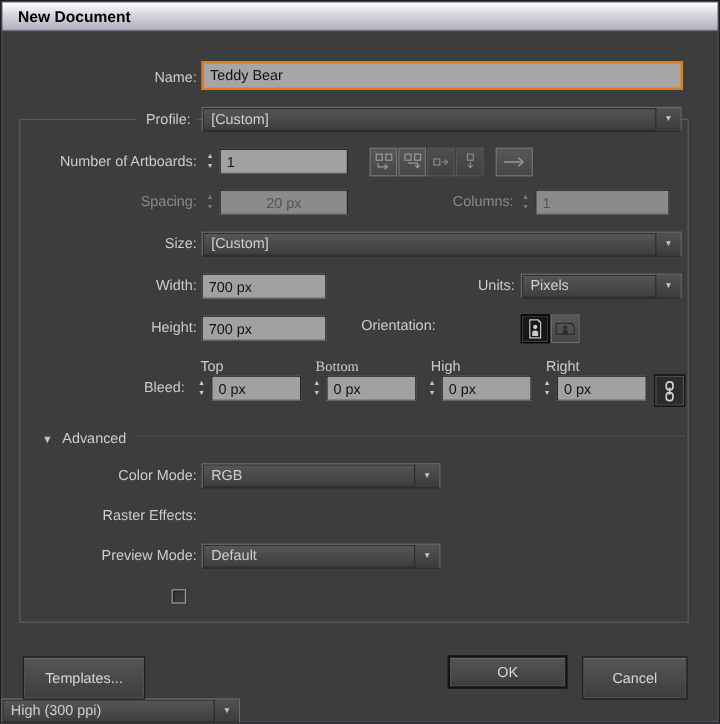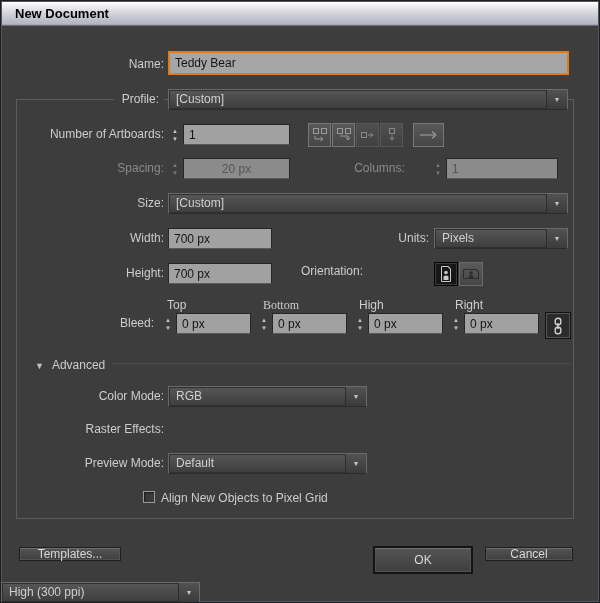--- a/index.html
+++ b/index.html
@@ -30,21 +30,21 @@
        display:flex;align-items:center;justify-content:center;color:#c3c3c3;font-size:7px;
        background:linear-gradient(#525252,#3b3b3b);}
   .spinner{width:14px;height:21px;display:flex;flex-direction:column;align-items:center;
        justify-content:center;color:#c6c6c6;font-size:6px;line-height:6px;gap:2px;}
   .spinner.dim{color:#7a7a7a;}
   .iconbtn{height:24px;background:linear-gradient(#4f4f4f,#414141);border:1px solid #565656;
        display:flex;align-items:center;justify-content:center;}
   .iconbtn.lit{border-color:#777;background:linear-gradient(#585858,#464646);}
   .btn{background:linear-gradient(#555,#3e3e3e);border:1px solid #1f1f1f;
        box-shadow:inset 0 1px 0 #6e6e6e,inset 0 0 0 1px #525252;color:#d8d8d8;
-       font-size:12px;display:flex;align-items:center;justify-content:center;height:14px;}
+       font-size:12px;display:flex;align-items:center;justify-content:center;height:36px;}
   .btn.default{border:2px solid #141414;}
   .orient{width:24px;height:24px;display:flex;align-items:center;justify-content:center;}
   .orient.sel{background:#171717;border:1px solid #000;box-shadow:inset 0 0 0 1px #3c3c3c;}
   .orient.unsel{background:linear-gradient(#5a5a5a,#464646);border:1px solid #6a6a6a;}
   .linkbtn{position:absolute;left:544px;top:311px;width:26px;height:27px;background:#2b2b2b;
        border:1px solid #121212;box-shadow:inset 0 0 0 1px #555;display:flex;
        align-items:center;justify-content:center;}
   .checkbox{position:absolute;left:142px;top:490px;width:12px;height:12px;background:#3a3a3a;
        border:1px solid #9b9b9b;box-shadow:inset 1px 1px 2px rgba(0,0,0,.55);}
   .divline{position:absolute;left:112px;top:362px;width:458px;height:1px;background:#4d4d4d;}
@@ -140,21 +140,21 @@
   <div class="row" style="top:157px;">
     <span class="lbl dim labelcol">Spacing:</span>
     <div class="spinner dim">
       <span>▲</span>
       <span>▼</span>
     </div>
     <div class="textinput disabled" style="width:107px;margin-left:1px;text-align:center;">
       <span>20 px</span>
     </div>
   </div>
-  <span class="lbl dim abs" style="left:330px;top:157px;width:97px;text-align:center;">Columns:</span>
+  <span class="lbl dim abs" style="left:330px;top:157px;width:97px;text-align:right;">Columns:</span>
   <div class="spinner dim abs" style="left:430px;top:157px;">
     <span>▲</span>
     <span>▼</span>
   </div>
   <div class="textinput disabled abs" style="left:445px;top:157px;width:112px;">
     <span>1</span>
   </div>
 
   <div class="row" style="top:192px;">
     <span class="lbl labelcol">Size:</span>
@@ -272,21 +272,20 @@
 
   <div class="row" style="top:452px;">
     <span class="lbl labelcol">Preview Mode:</span>
     <div class="dropdown" style="width:199px;">
       <span class="dd-text">Default</span>
       <span class="dd-arrow">▼</span>
     </div>
   </div>
 
   <div class="checkbox"></div>
-  <span class="lbl abs" style="left:160px;top:487px;">Align New Objects to Pixel Grid</span>
 
   <div class="btn abs" style="left:18px;top:546px;width:102px;">
     <span>Templates...</span>
   </div>
   <div class="btn default abs" style="left:372px;top:545px;width:100px;height:28px;">
     <span>OK</span>
   </div>
   <div class="btn abs" style="left:484px;top:546px;width:88px;">
     <span>Cancel</span>
   </div>

